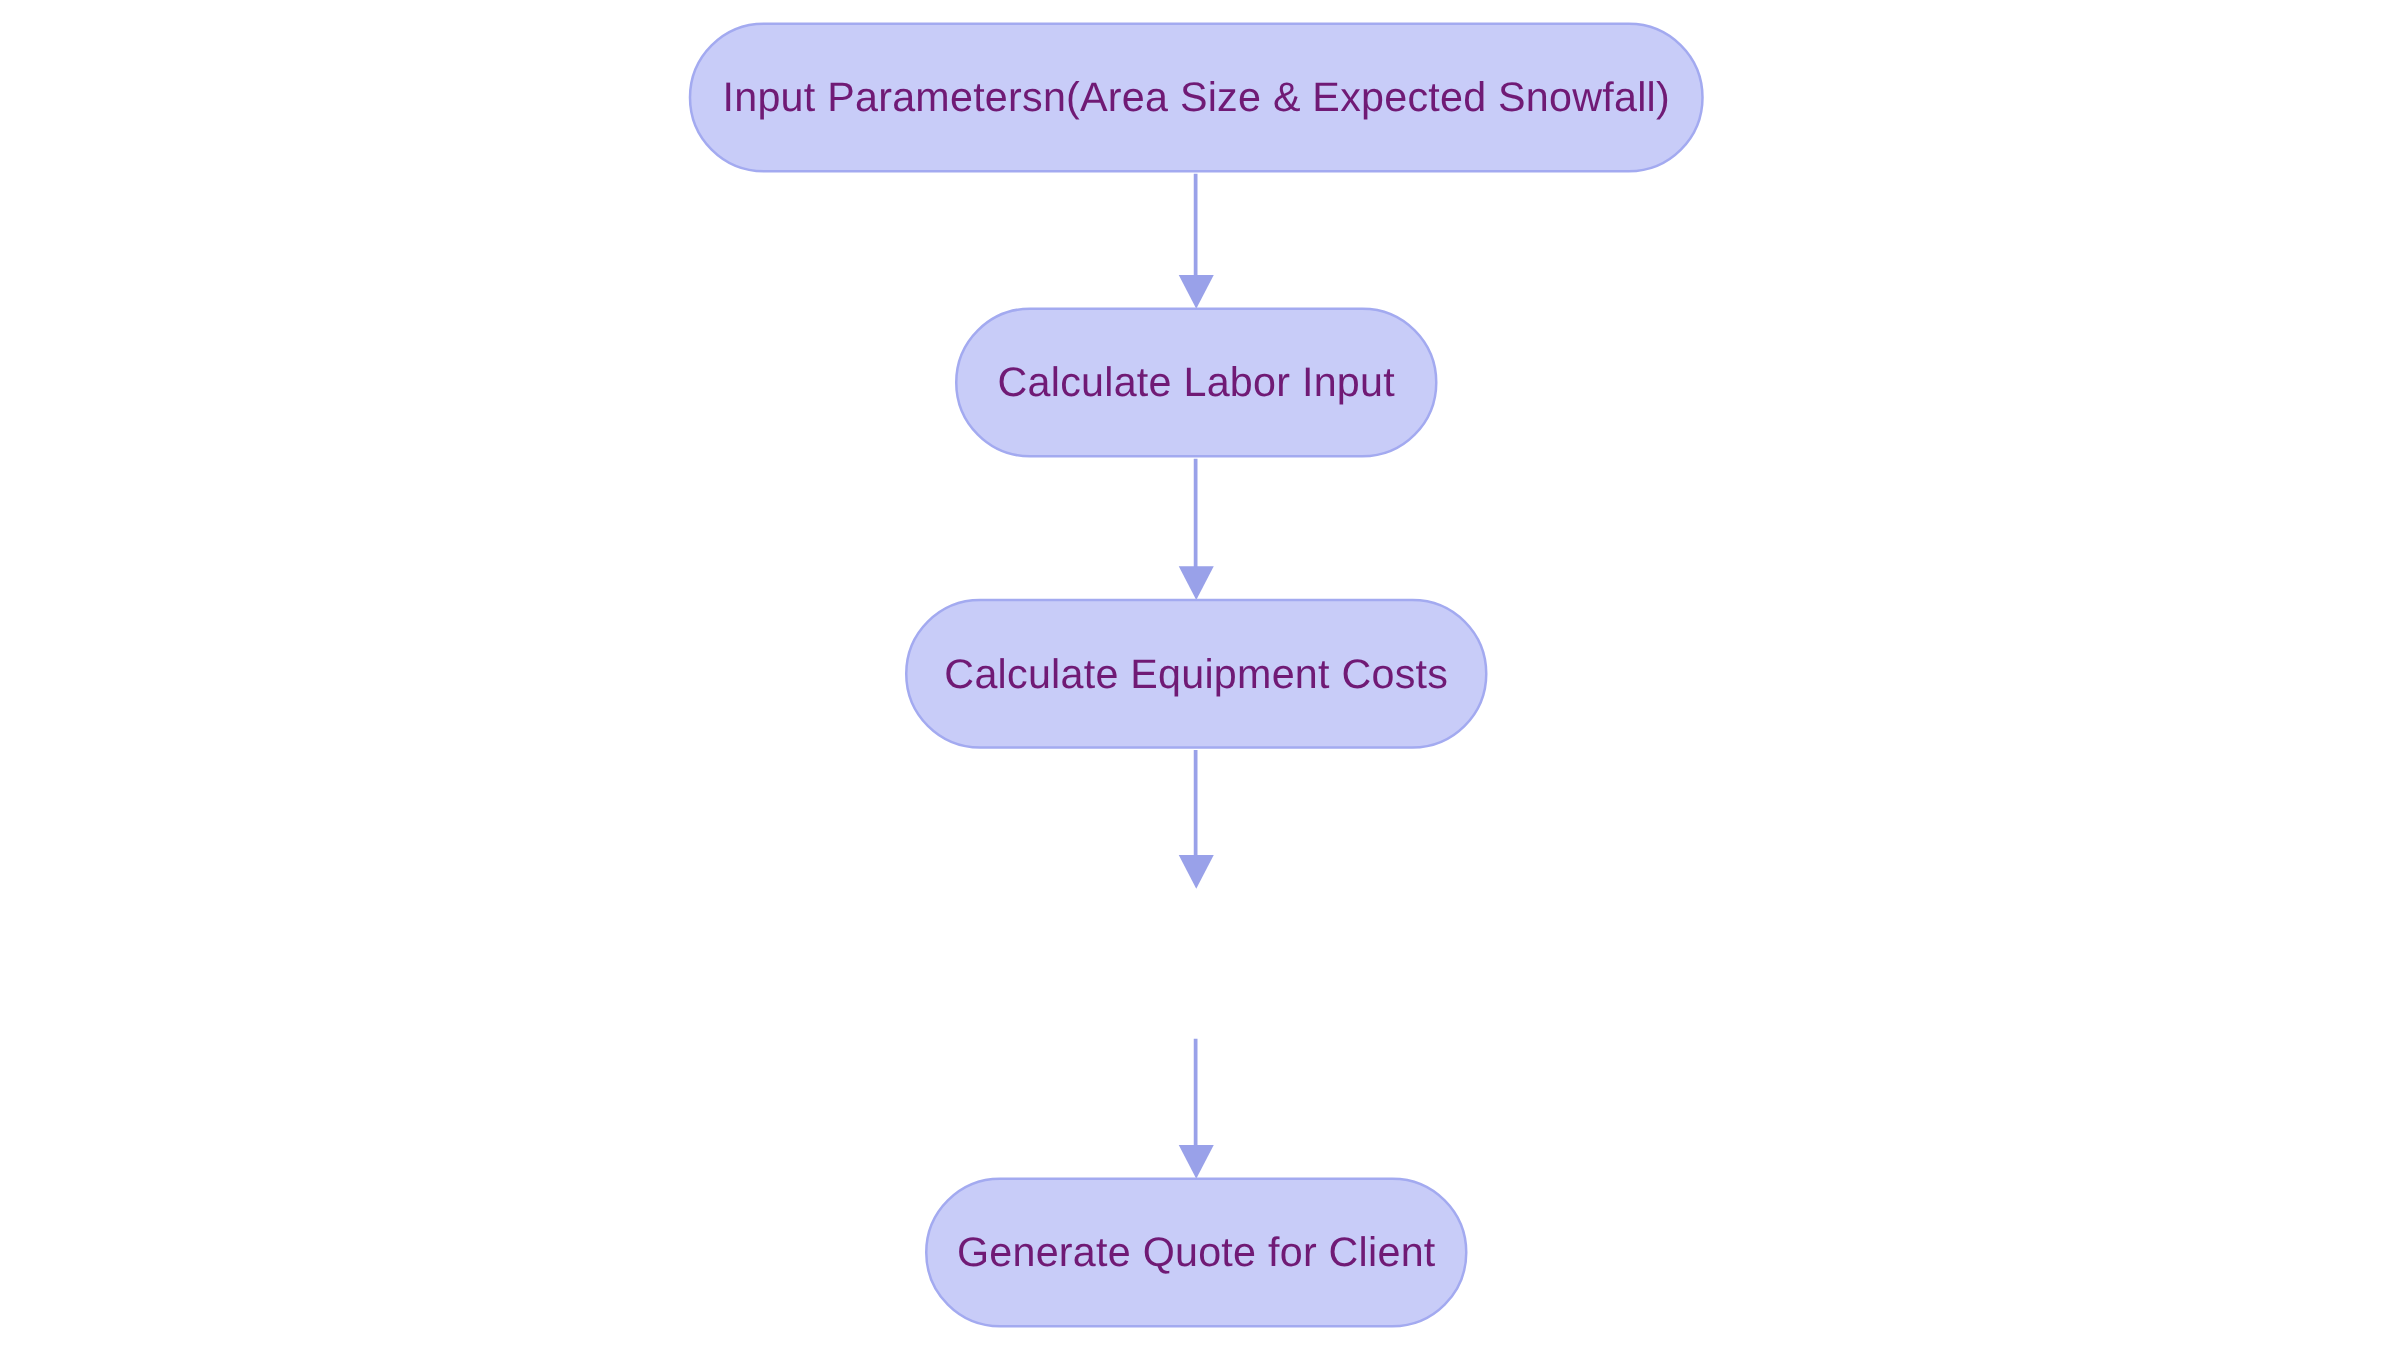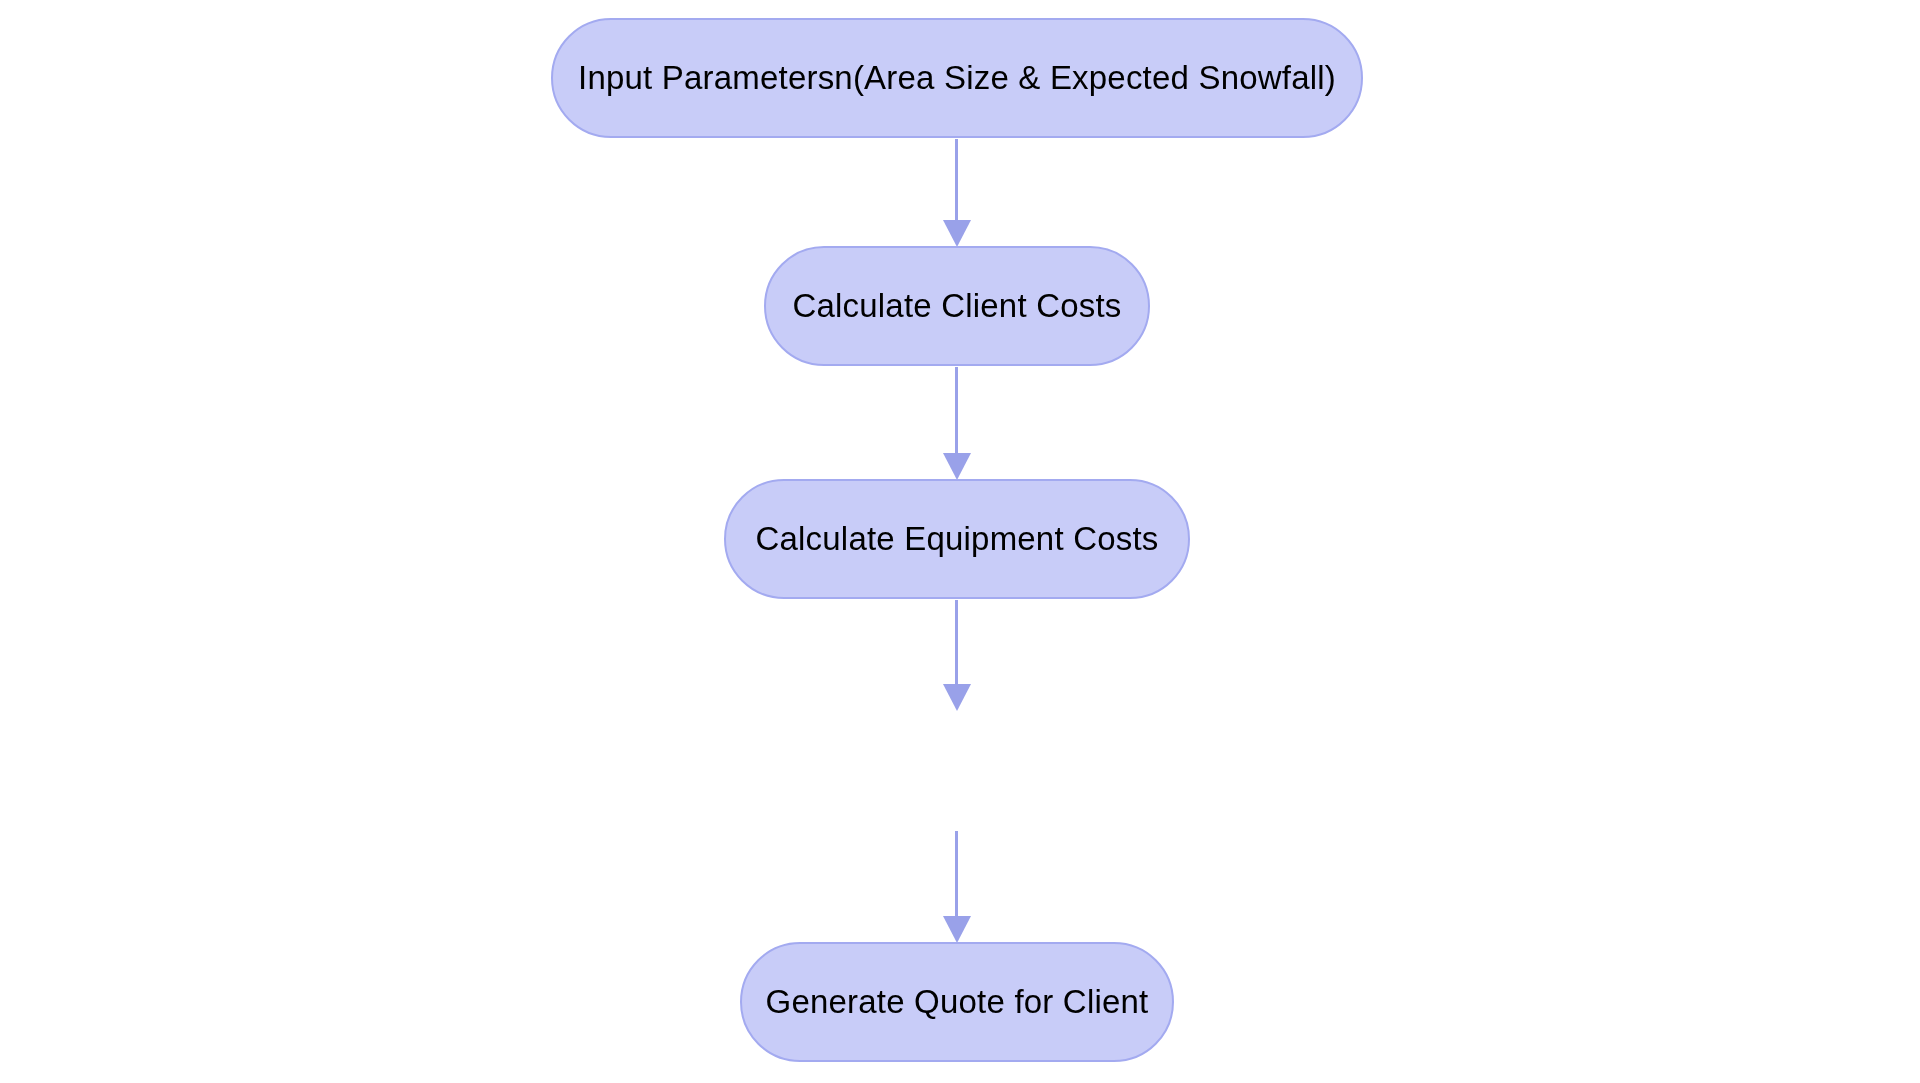--- a/index.html
+++ b/index.html
@@ -15,21 +15,21 @@
     background: #ffffff;
     overflow: hidden;
   }
   .node {
     position: absolute;
     box-sizing: border-box;
     height: 120px;
     border-radius: 60px;
     background: #c8ccf8;
     border: 2px solid #a3aaf0;
-    color: #000000;
+    color: #701a75;
     font-size: 33px;
     font-weight: 400;
     letter-spacing: 0.2px;
     display: flex;
     align-items: center;
     justify-content: center;
     text-align: center;
     white-space: nowrap;
   }
   .n1 { left: 551px; top: 18px;  width: 812px; }
@@ -84,21 +84,21 @@
     <div class="head h3"></div>
     <div class="shaft s4"></div>
     <div class="head h4"></div>
   </div>
 
   <div class="node n1">
     <span>Input Parametersn(Area Size &amp; Expected Snowfall)</span>
   </div>
 
   <div class="node n2">
-    <span>Calculate Client Costs</span>
+    <span>Calculate Labor Input</span>
   </div>
 
   <div class="node n3">
     <span>Calculate Equipment Costs</span>
   </div>
 
 
   <div class="node n5">
     <span>Generate Quote for Client</span>
   </div>

